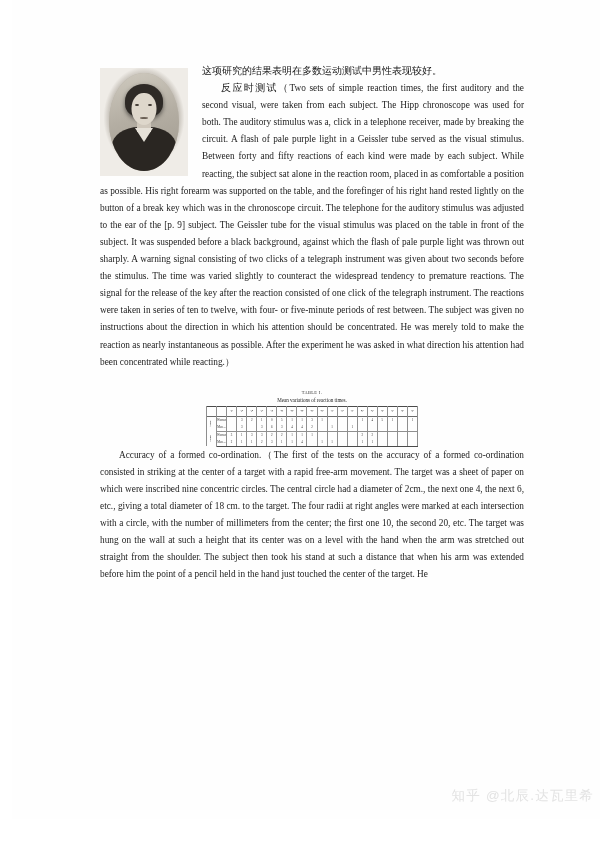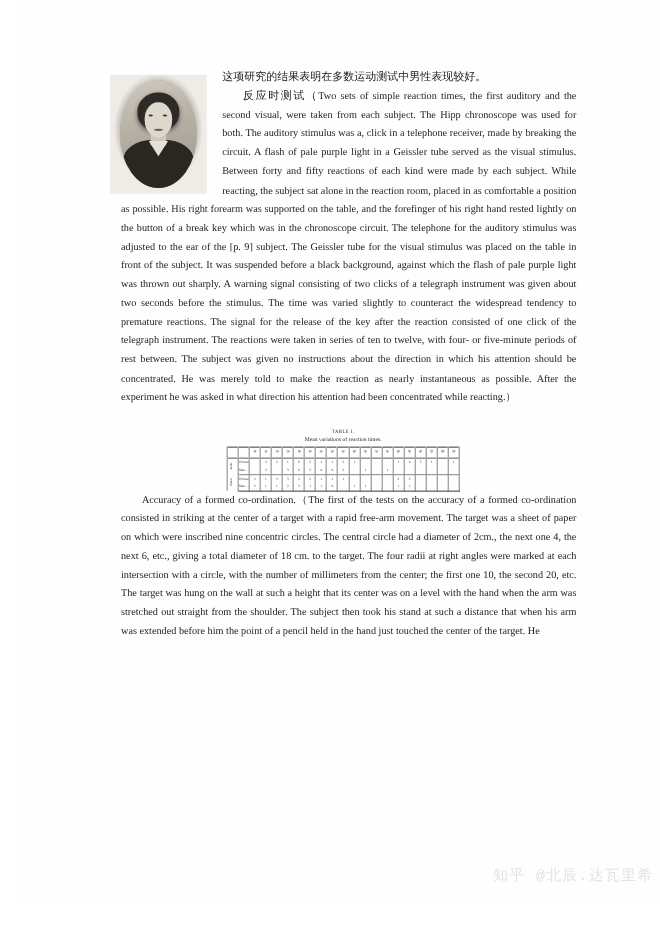--- a/index.html
+++ b/index.html
@@ -112,21 +112,21 @@
     position: absolute;
     left: 50%; bottom: 0;
     transform: translateX(-50%);
     width: 64px; height: 44px;
     border-radius: 42% 42% 0 0;
     background: #2a2622;
   }
 
   
   p.body-text {
-    margin: 0 0 0 10px;
+    margin: 0 0 0 0;
     font-size: 9.3px;
     line-height: 17.1px;
     text-align: justify;
     text-justify: inter-word;
     color: #1c1c1c;
   }
   p.indent { text-indent: 19px; }
   .cn {
     font-size: 10px;
     line-height: 17.1px;
@@ -211,21 +211,21 @@
   .frac i { display: block; font-style: normal; font-size: 2.4px; }
 
   
   .watermark {
     position: absolute;
     right: 18px;
     bottom: 14px;
     font-size: 13.5px;
     color: #e3e3e3;
     letter-spacing: 1.2px;
-    font-family: Liberation Mono, monospace;
+    font-family: Liberation Sans, sans-serif;
     user-select: none;
     white-space: nowrap;
   }
 </style>
 </head>
 <body>
 
 <div class="page">
 
   <div class="content">

